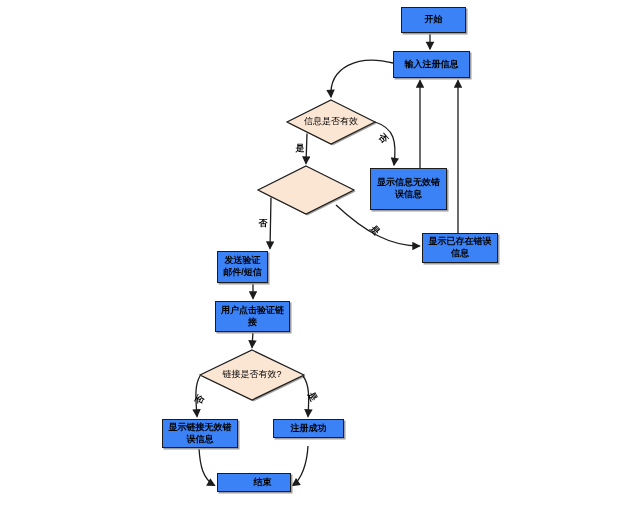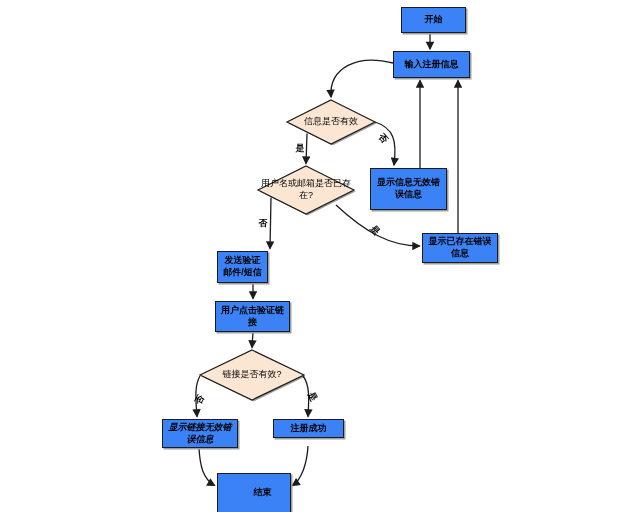--- a/index.html
+++ b/index.html
@@ -118,25 +118,24 @@
   <div class="node" style="left:393px; top:51px; width:77px; height:27px;">输入注册信息</div>
 
   <div class="node" style="left:370px; top:168px; width:77px; height:42px;">显示信息无效错误信息</div>
 
   <div class="node" style="left:422px; top:233px; width:76px; height:30px;">显示已存在错误信息</div>
 
   <div class="node" style="left:217px; top:251px; width:51px; height:32px;">发送验证邮件/短信</div>
 
   <div class="node" style="left:215px; top:301px; width:75px; height:31px;">用户点击验证链接</div>
 
-  <div class="node" style="left:162px; top:419px; width:76px; height:29px;font-style:italic;">显示链接无效错误信息</div>
+  <div class="node" style="left:162px; top:419px; width:76px; height:29px;">显示链接无效错误信息</div>
 
   <div class="node" style="left:273px; top:419px; width:71px; height:19px;">注册成功</div>
 
-  <div class="node" style="left:217px; top:473px; width:74px; height:40px;padding-left:20px;">结束</div>
+  <div class="node" style="left:217px; top:473px; width:74px; height:19px;padding-left:20px;">结束</div>
 
   <div class="diamond-label" style="left:289px; top:114px; width:84px; height:16px;">信息是否有效</div>
 
-  <div class="diamond-label" style="left:261px; top:177px; width:90px; height:26px;">用户名或邮箱是否已存在?</div>
 
   <div class="diamond-label" style="left:204px; top:368px; width:96px; height:14px;">链接是否有效?</div>
 
 </div>
 
 </body></html>

